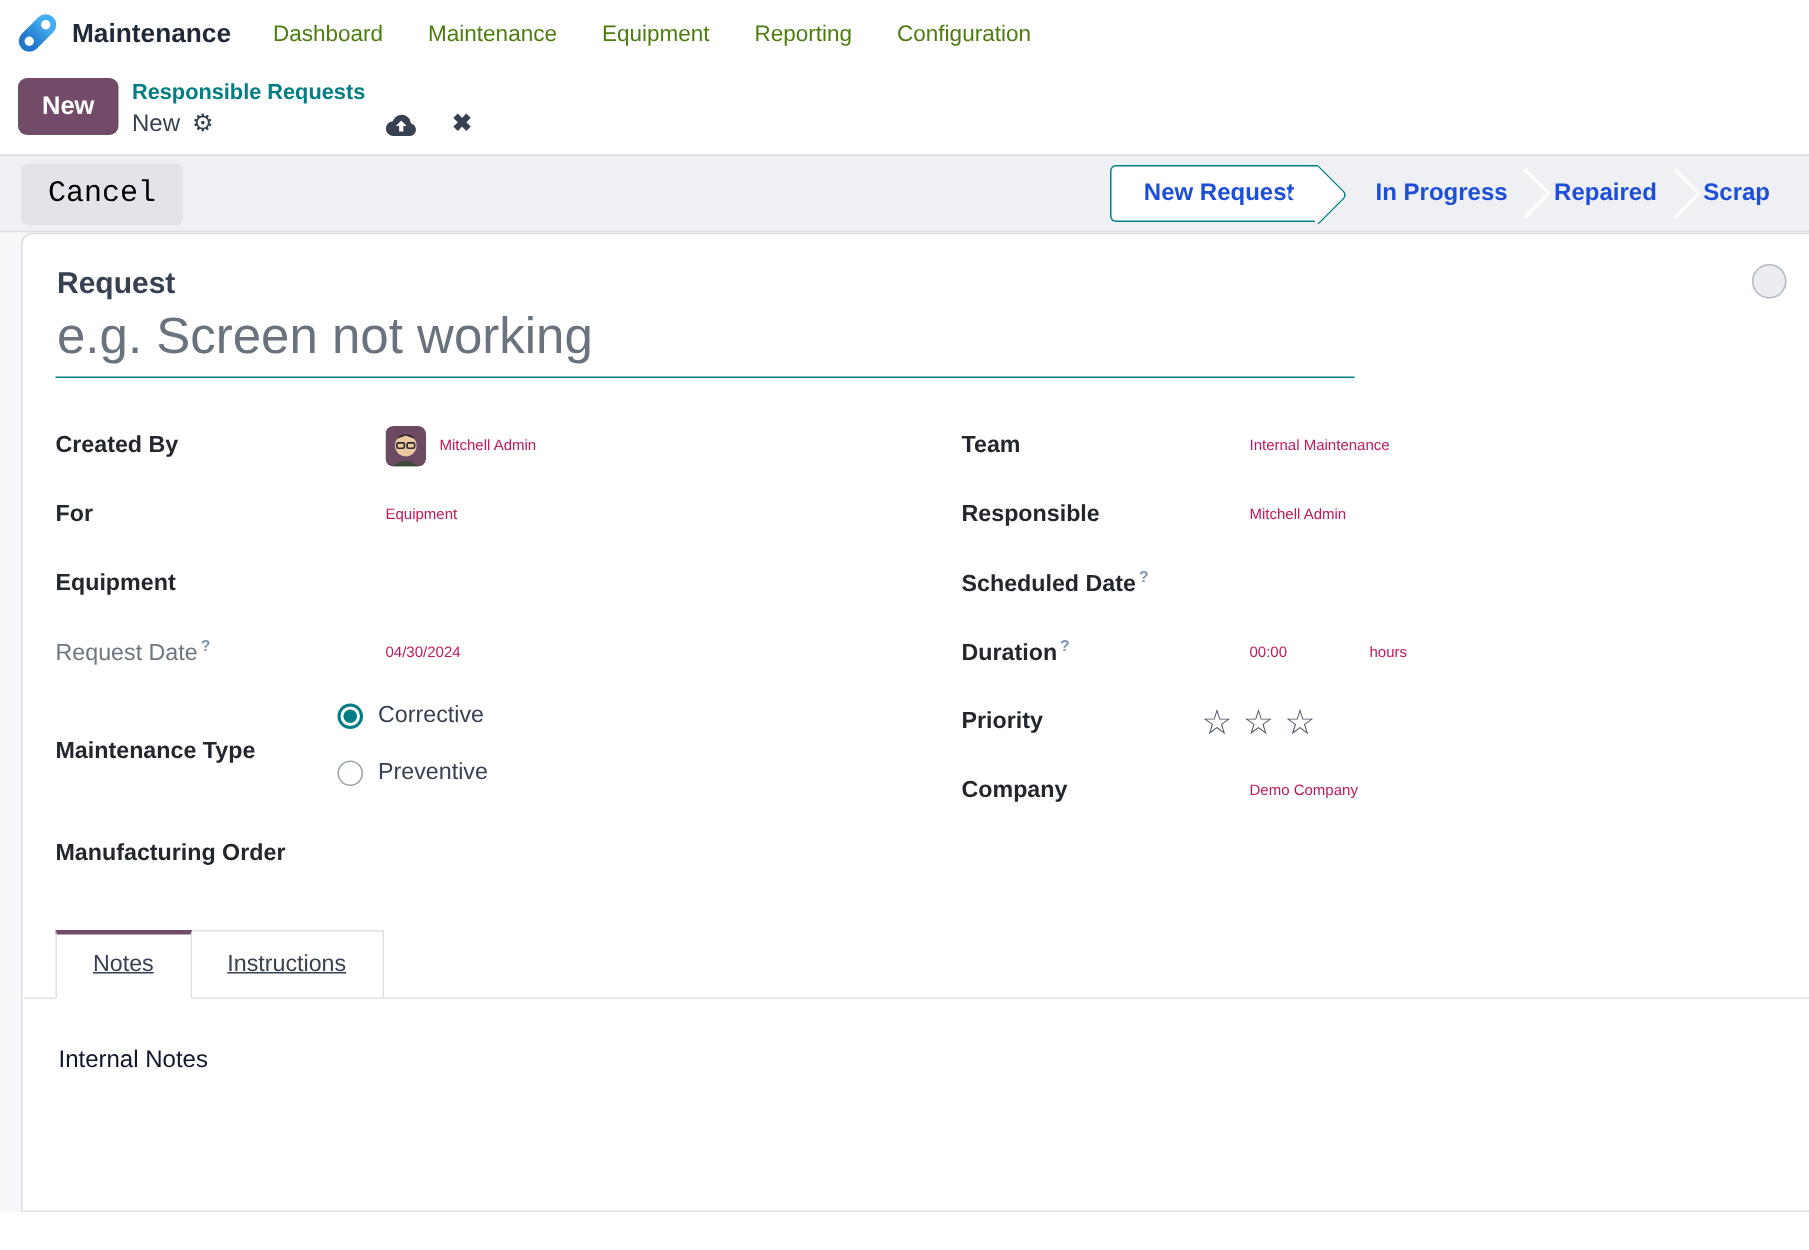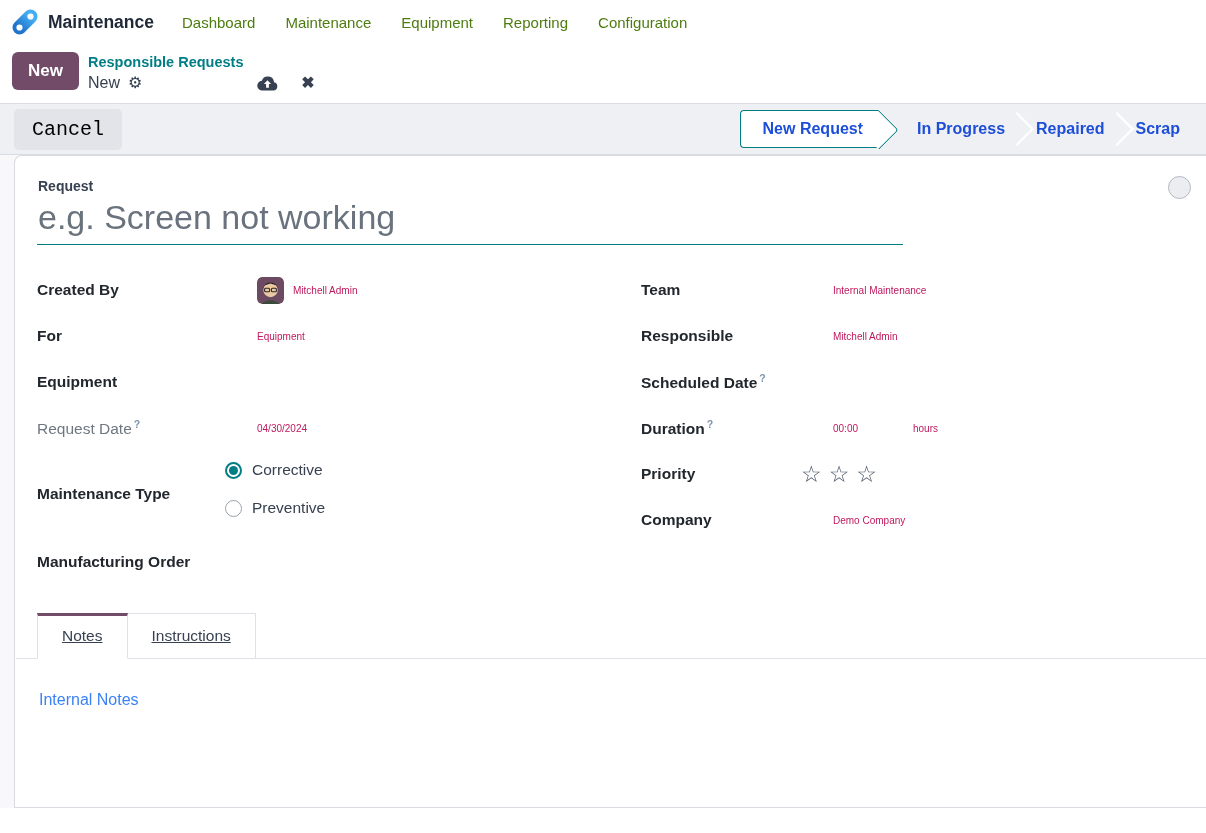--- a/index.html
+++ b/index.html
@@ -47,21 +47,21 @@
   .chev { width:24px; height:24px; border-top:2px solid #fff; border-right:2px solid #fff;
           transform:rotate(45deg); margin:0 -5px 0 -12px; flex-shrink:0; }
 
   
   .sheet-wrap { background:#f8f8fa; height:653px; padding-left:14px; }
   .sheet { background:#fff; border:1px solid #d8dbe0; border-right:none; border-radius:8px 0 0 0;
            height:100%; padding:22px 26px 0 22px; position:relative; }
   .kanban-circle { position:absolute; top:20px; right:15px; width:23px; height:23px; border-radius:50%;
            background:#ebedf0; border:1.5px solid #b3b9c2; cursor:pointer; }
 
-  .req-label { font-size:14px; font-weight:600; color:#374151; margin-left:1px; }
+  .req-label { font-size:20px; font-weight:600; color:#374151; margin-left:1px; }
   .request-input { display:block; width:866px; border:none; border-bottom:1px solid #017E84;
            font-size:34px; color:#111827; padding:4px 0 7px 1px; outline:none;
            font-family:"Liberation Sans", sans-serif; background:transparent; }
   .request-input::placeholder { color:#6a737d; opacity:1; }
 
   .fgrid { margin-top:22px; display:grid; grid-template-columns:572px 1fr;gap:32px; }
   .frow { display:flex; align-items:center; min-height:46px; }
   .frow.top { align-items:center; }
   .flabel { width:188px; font-size:15.5px; font-weight:600; color:#22272e; flex-shrink:0; }
   .col-r .flabel { width:160px; }
@@ -85,21 +85,21 @@
 
   
   .tabs-wrap { margin:28px -26px 0 -21px; padding-left:21px; border-bottom:1px solid #dee2e6;
                display:flex; align-items:flex-end;text-decoration:underline; }
   .tab { padding:13px 24px; font-size:15.5px; color:#374151; background:#fff; cursor:pointer;
          margin-bottom:-1px; }
   .tab.active { border:1px solid #dee2e6; border-top:3px solid #714B67; border-bottom:1px solid #fff;
          padding-top:11px; font-weight:400; }
   .tab.inactive { border-top:1px solid #dee2e6; border-right:1px solid #dee2e6; border-bottom:1px solid #dee2e6; }
   .notes-area { padding:32px 0 0 2px; min-height:120px; cursor:text; }
-  .notes-placeholder { color:#3b82f6; font-size:16px; }
+  .notes-placeholder { color:#0f172a; font-size:16px; }
 </style>
 </head>
 <body>
 
 <div class="topnav">
   <svg class="logo" viewBox="0 0 26 26">
     <defs>
         <linearGradient id="lg" x1="0" y1="1" x2="1" y2="0">
       <stop offset="0" stop-color="#2176cc"></stop>
           <stop offset="1" stop-color="#45aef2"></stop>

